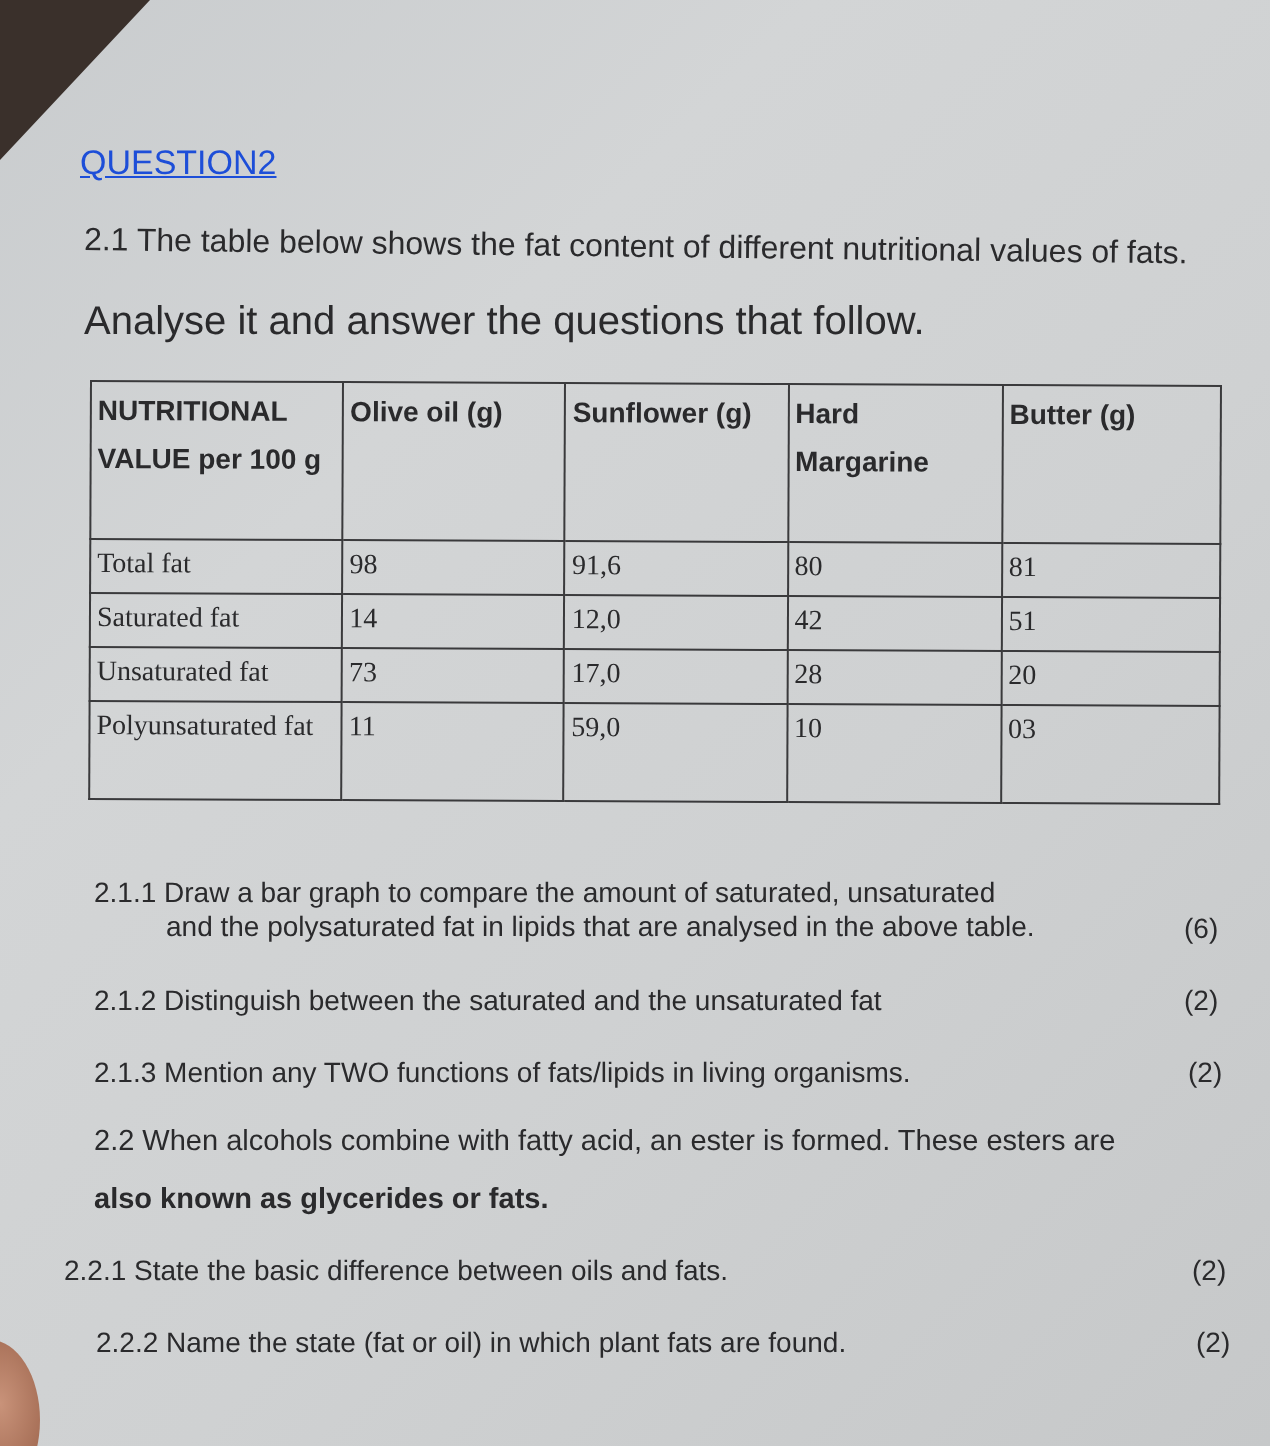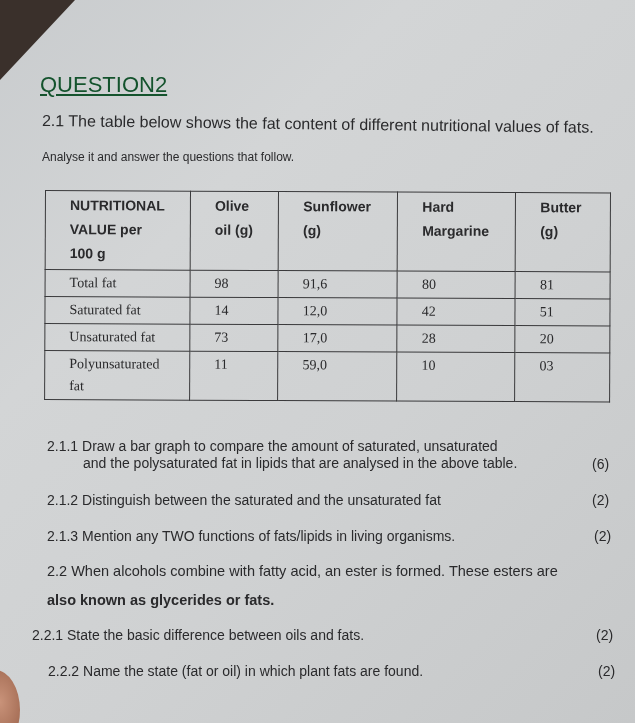--- a/index.html
+++ b/index.html
@@ -11,31 +11,31 @@
   .corner-dark {
     position: absolute; left: 0; top: 0; width: 0; height: 0;
     border-top: 80px solid #3a302b; border-right: 75px solid transparent;
   }
   .finger {
     position: absolute; left: -30px; top: 670px; width: 50px; height: 80px;
     border-radius: 50%;
     background: radial-gradient(ellipse at 60% 40%, #c9937a 0%, #a26a52 60%, #7a4a38 100%);
   }
   .heading {
-    position: absolute; left: 40px; top: 72px; font-size: 22px; font-weight: normal;
-    text-decoration: underline; letter-spacing: 0px; color: #14532d;
+    position: absolute; left: 40px; top: 72px; font-size: 17px; font-weight: normal;
+    text-decoration: underline; letter-spacing: 0px; color: #1d4ed8;
   }
   .intro1 { position: absolute; left: 42px; top: 112px; font-size: 16px; transform: rotate(0.7deg); transform-origin: left; }
-  .intro2 { position: absolute; left: 42px; top: 150px; font-size: 12px; }
+  .intro2 { position: absolute; left: 42px; top: 150px; font-size: 20px; }
   table.fat-table {
     position: absolute; left: 45px; top: 190px; width: 566px;
     border-collapse: collapse; font-size: 14px; transform: rotate(0.25deg); transform-origin: left top;
   }
   table.fat-table th, table.fat-table td {
-    border: 1.5px solid #3a3a3c; vertical-align: top; padding: 2px 24px; text-align: left;
+    border: 1.5px solid #3a3a3c; vertical-align: top; padding: 2px 3px; text-align: left;
   }
   table.fat-table th { font-weight: bold; line-height: 24px; height: 74px; }
   table.fat-table td { line-height: 22px; height: 20px; font-family: Liberation Serif, serif; }
   table.fat-table tr.tall td { height: 44px; }
   .col0 { width: 112px; } .col1 { width: 98px; } .col2 { width: 98px; margin-top: 29px; } .col3 { width: 94px; margin-left: 47px; } .col4 { width: 96px; }
   .q { position: absolute; font-size: 14px; }
   .marks { position: absolute; font-size: 14px; }
   .q211a { left: 47px; top: 438px; }
   .q211b { left: 83px; top: 455px; }
   .m211 { left: 592px; top: 456px; }

